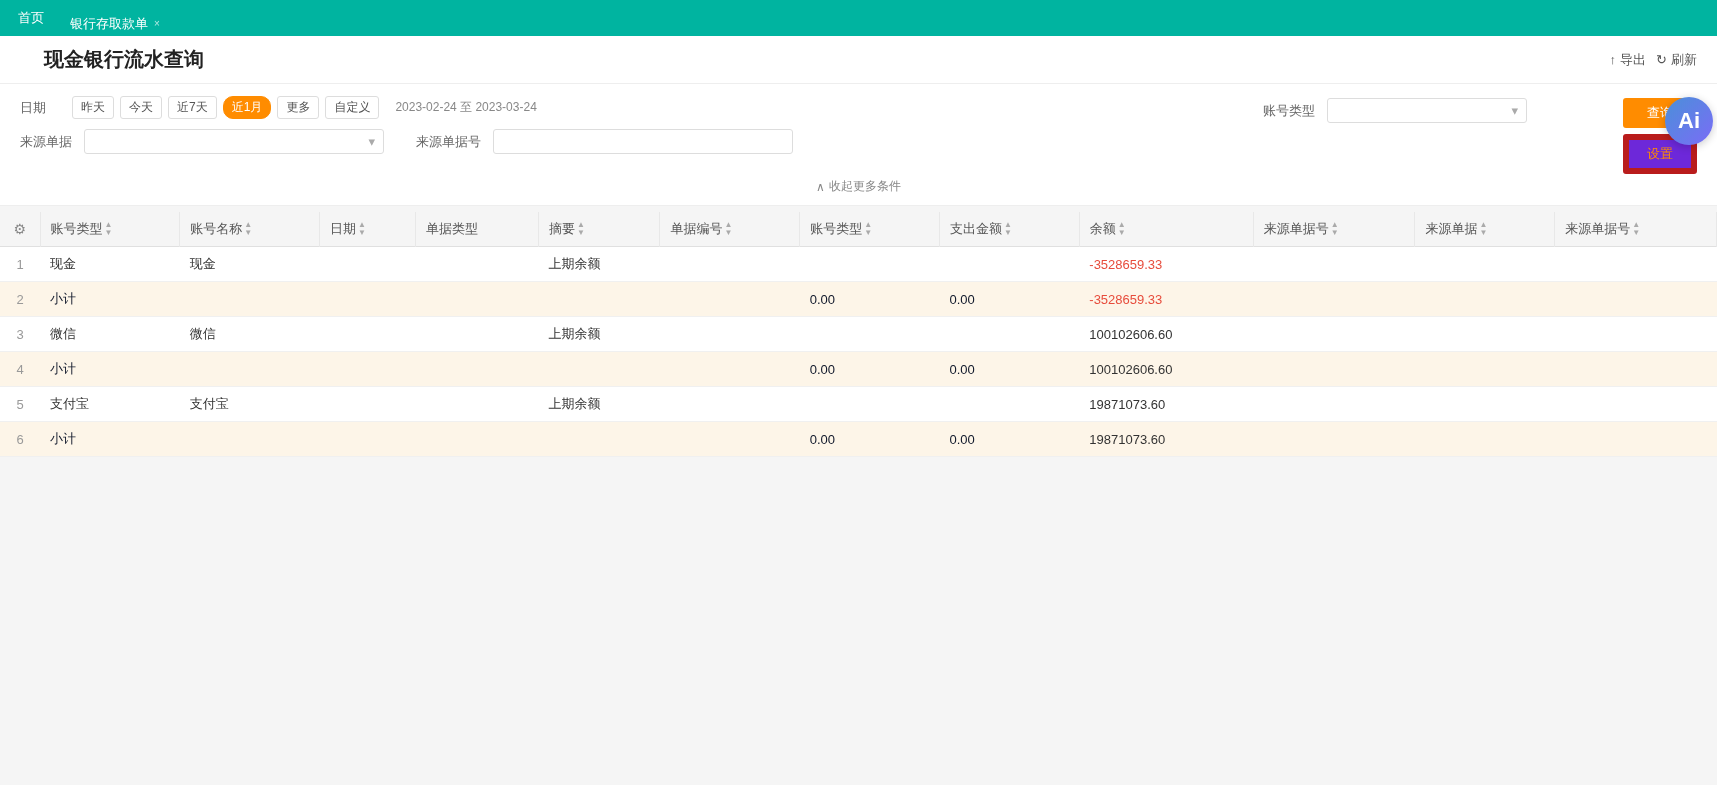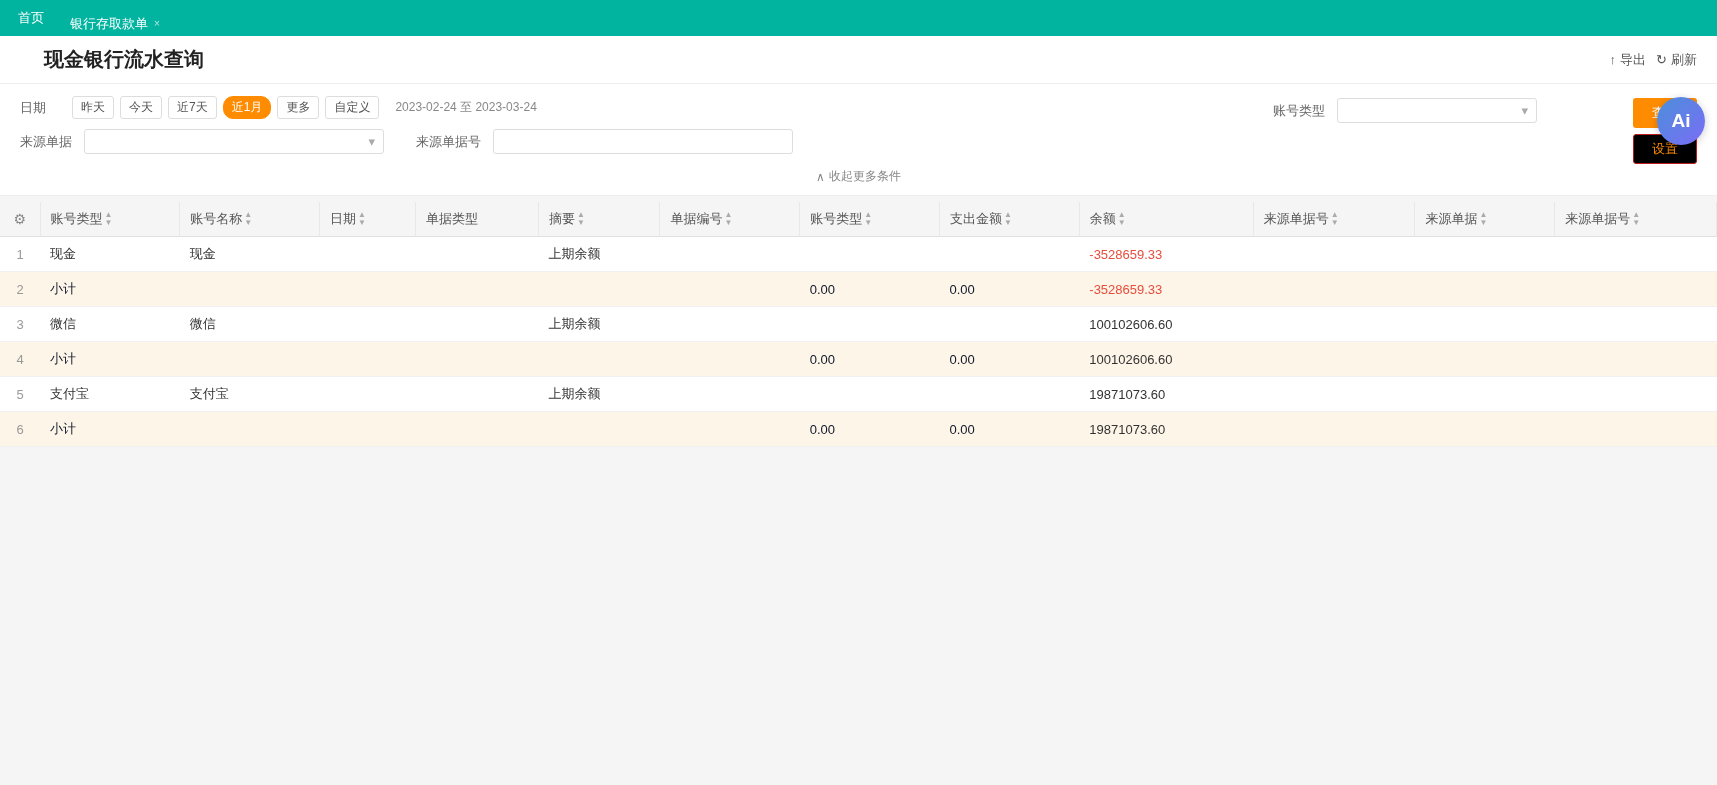--- a/index.html
+++ b/index.html
@@ -142,23 +142,23 @@
     .btn-query {
       background: #ff8c00;
       color: #fff;
       border: none;
       border-radius: 3px;
       padding: 6px 18px;
       cursor: pointer;
       font-size: 13px;
     }
     .btn-settings {
-      background: #000000;
+      background: #6d28d9;
       color: #ff8c00;
-      border: 1px solid #b91c1c;
+      border: 6px solid #b91c1c;
       border-radius: 3px;
       padding: 5px 18px;
       cursor: pointer;
       font-size: 13px;
     }
 
     .collapse-bar {
       display: flex;
       justify-content: center;
       padding: 4px 0 2px;
@@ -202,31 +202,31 @@
     tbody td { padding: 8px 10px; color: #333; }
     tbody td:first-child { text-align: center; color: #888; }
 
     .subtotal-row { background: #fdf5e8 !important; }
     .subtotal-row td { color: #0f172a; }
 
     .gear-icon { font-size: 14px; color: #888; cursor: pointer; }
 
     .ai-badge {
       position: fixed;
-      right: 12px;
+      right: 4px;
       top: 97px;
       background: linear-gradient(135deg, #4a90d9, #7b6cf6);
       color: #fff;
       border-radius: 50%;
       width: 48px;
       height: 48px;
       display: flex;
       align-items: center;
       justify-content: center;
-      font-size: 19px;
+      font-size: 22px;
       font-weight: bold;
       cursor: pointer;
       box-shadow: 0 2px 8px rgba(0,0,0,0.2);
     }
   </style>
 </head>
 <body>
 
 <div class="top-nav">
   <div class="nav-home">首页</div>

